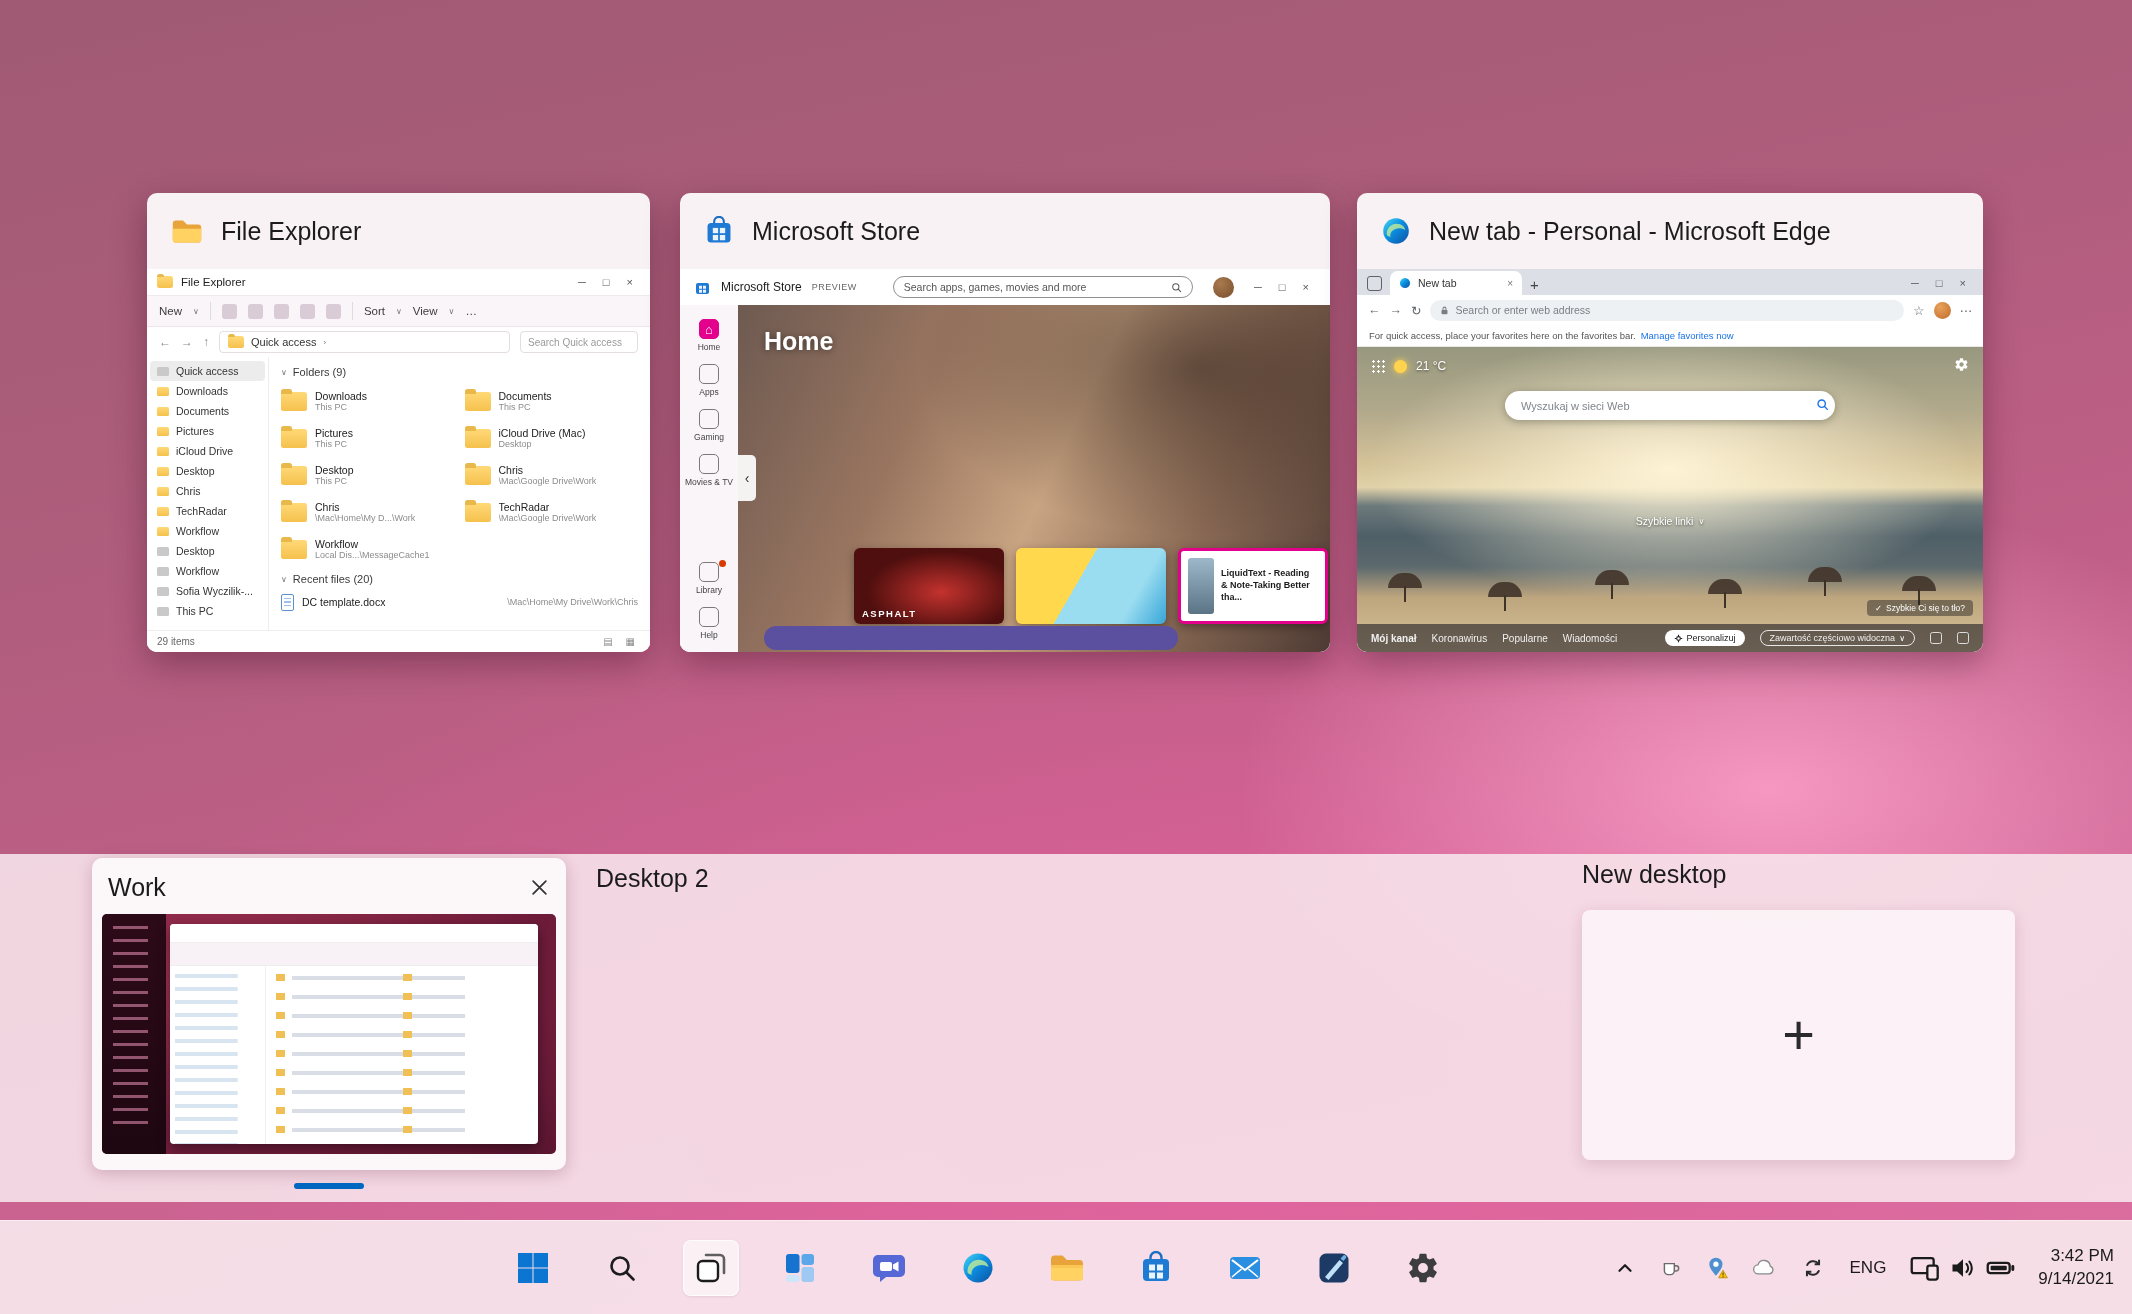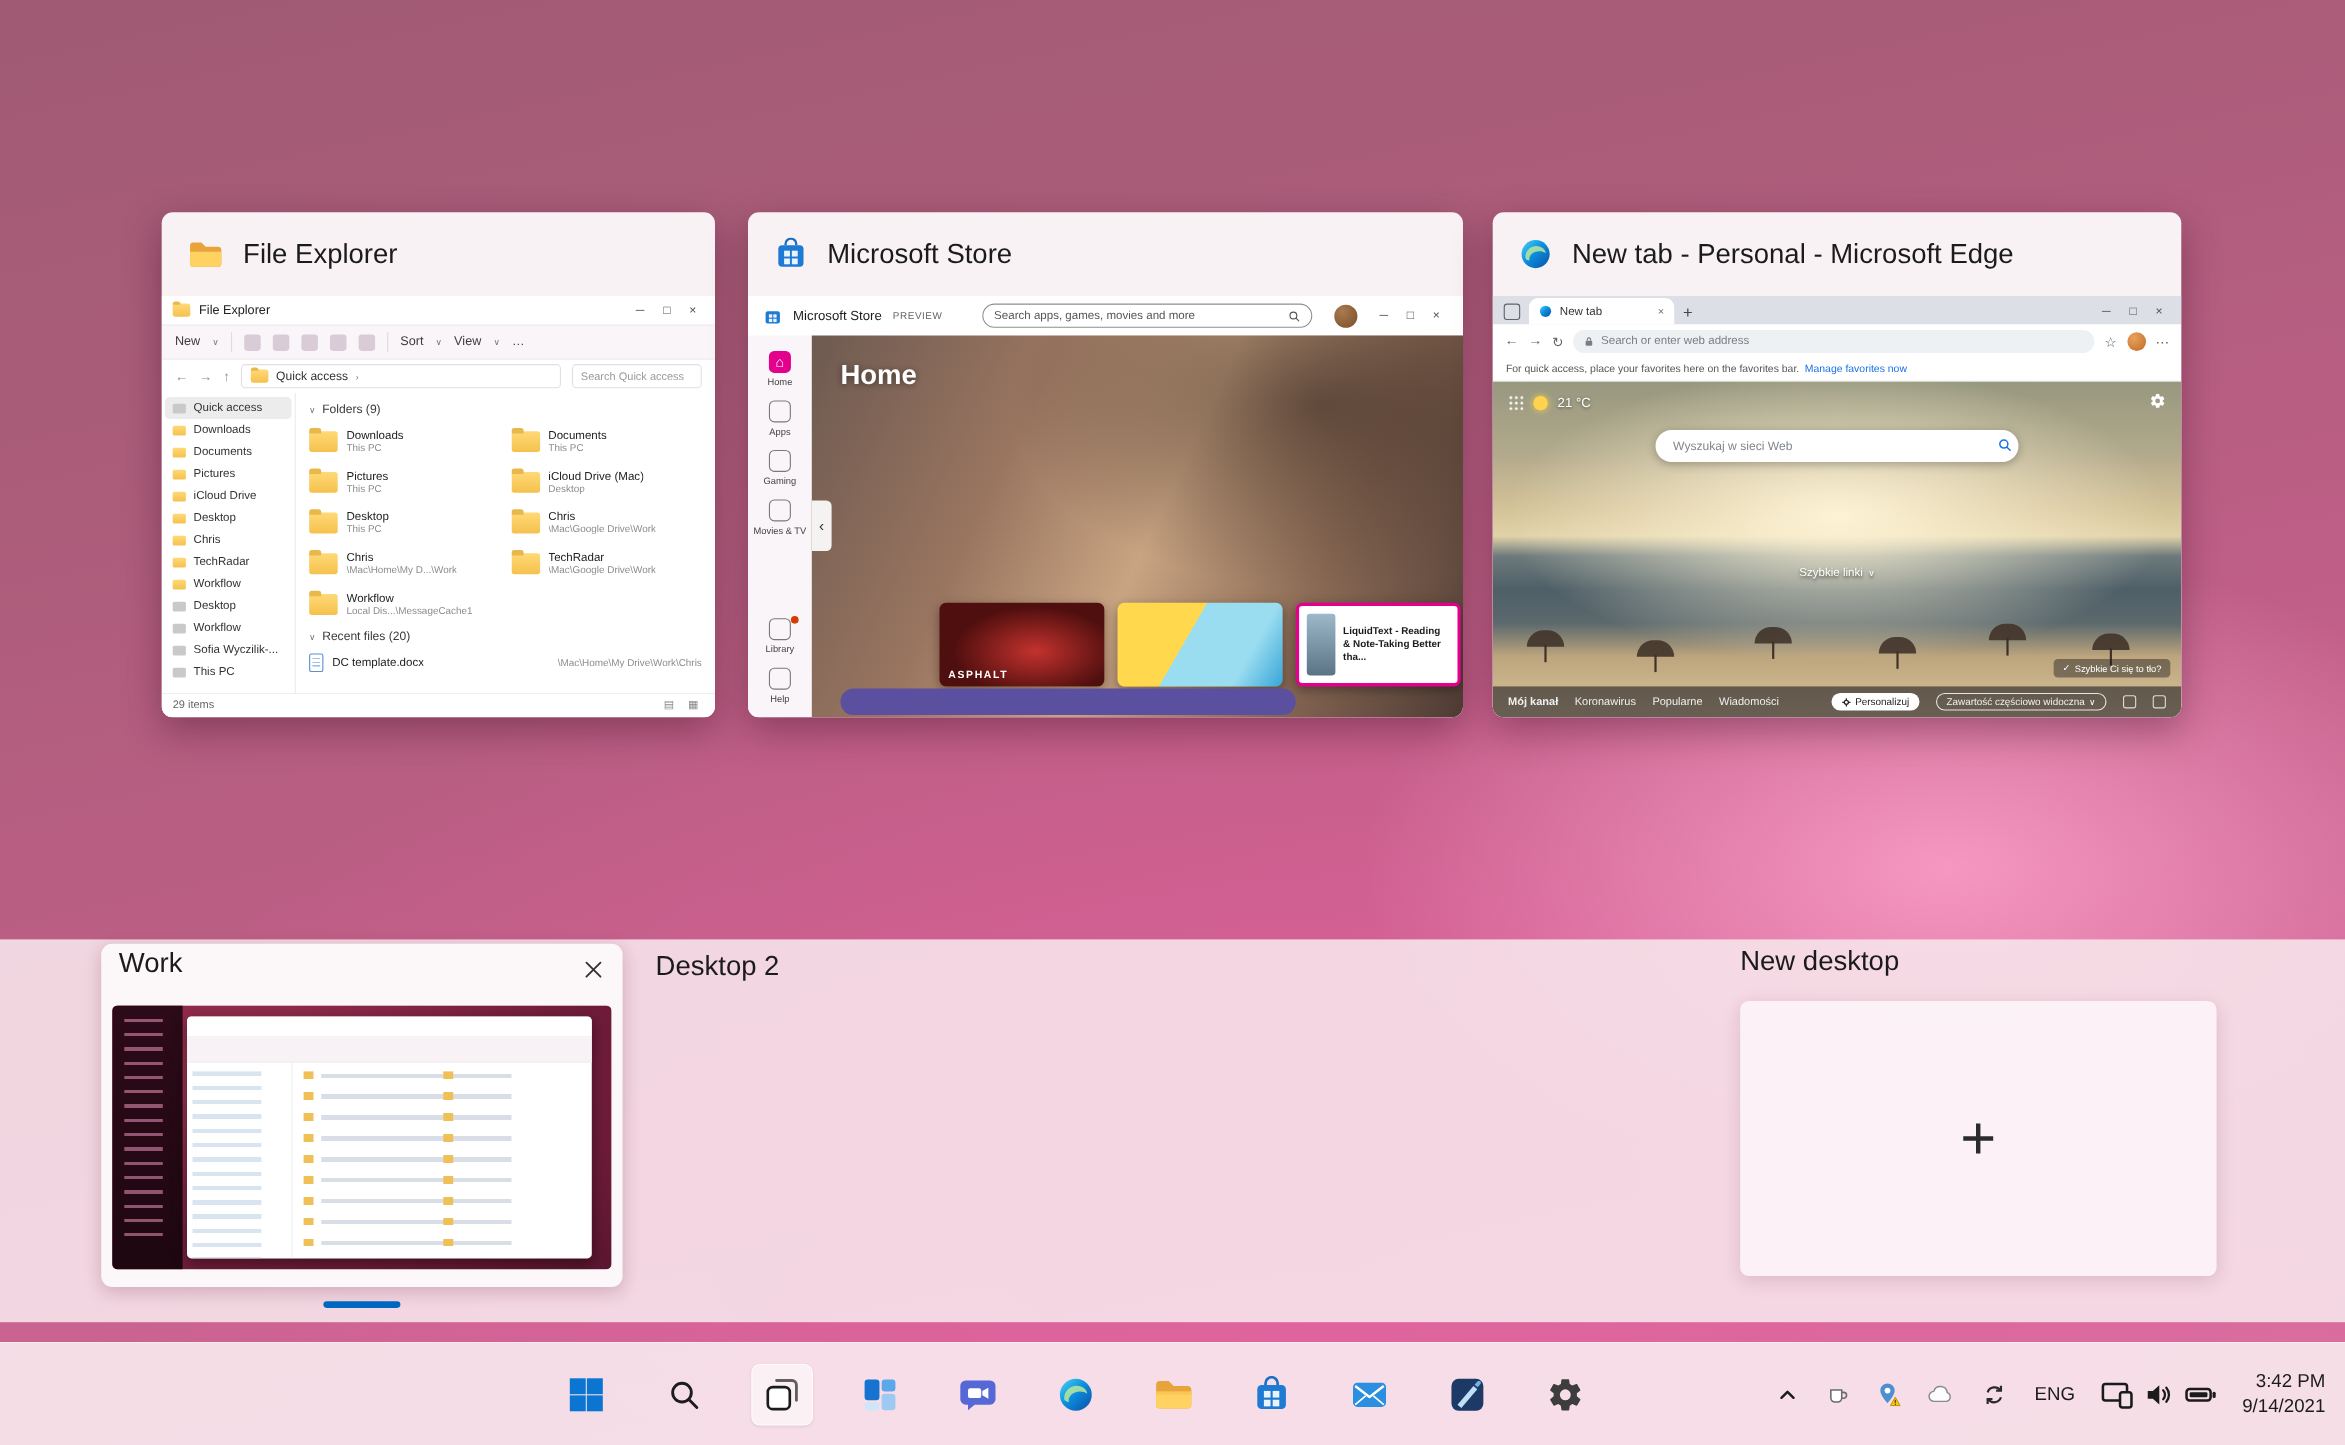--- a/index.html
+++ b/index.html
@@ -115,21 +115,21 @@
   .nt.b{font-weight:700;}
   .news-spacer{flex:1;}
   .chip{white-space:nowrap;}
   .chip.solid{background:#fff;color:#222;border-radius:12px;padding:3px 9px;display:flex;align-items:center;gap:4px;font-size:9px;}
   .chip.line{border:1px solid rgba(255,255,255,.85);border-radius:12px;padding:2px 9px;display:flex;align-items:center;gap:4px;font-size:9px;}
   .nb-ico{width:12px;height:12px;border:1.5px solid #ddd;border-radius:2.5px;flex:none;}
 
   
   .band{position:absolute;left:0;top:854px;width:100%;height:348px;background:rgba(246,227,234,.9);}
   .work-card{position:absolute;left:92px;top:858px;width:474px;height:312px;background:#fcf7f9;border-radius:10px;box-shadow:0 4px 16px rgba(90,20,50,.22);padding-top:4px;}
-  .work-head{height:50px;display:flex;padding:0 8px 0 16px;gap:11px;}
+  .work-head{height:50px;display:flex;align-items:center;padding:0 8px 0 16px;gap:11px;}
   .work-label{font-size:25px;color:#1b1b1b;}
   .work-close{margin-left:auto;width:38px;height:38px;border:none;background:transparent;border-radius:6px;display:flex;align-items:center;justify-content:center;}
   .work-thumb{margin:2px 10px 0;height:240px;border-radius:5px;overflow:hidden;position:relative;}
   .accent-line{position:absolute;left:294px;top:1183px;width:70px;height:6px;border-radius:3px;background:#0067c0;}
 
   .desk-group{position:absolute;top:864px;width:446px;}
   .desk-label{font-size:25px;color:#1b1b1b;height:50px;display:flex;align-items:flex-start;}
   .desk-thumb{width:446px;height:238px;border-radius:8px;overflow:hidden;position:relative;box-shadow:0 4px 16px rgba(90,20,50,.25);outline:1px solid rgba(255,255,255,.35);}
   .newdesk-btn{display:block;width:433px;height:250px;border:none;border-radius:8px;background:rgba(253,247,250,.82);box-shadow:0 4px 16px rgba(90,20,50,.15);font-size:56px;font-weight:200;color:#2b2b2b;line-height:1;}
 

